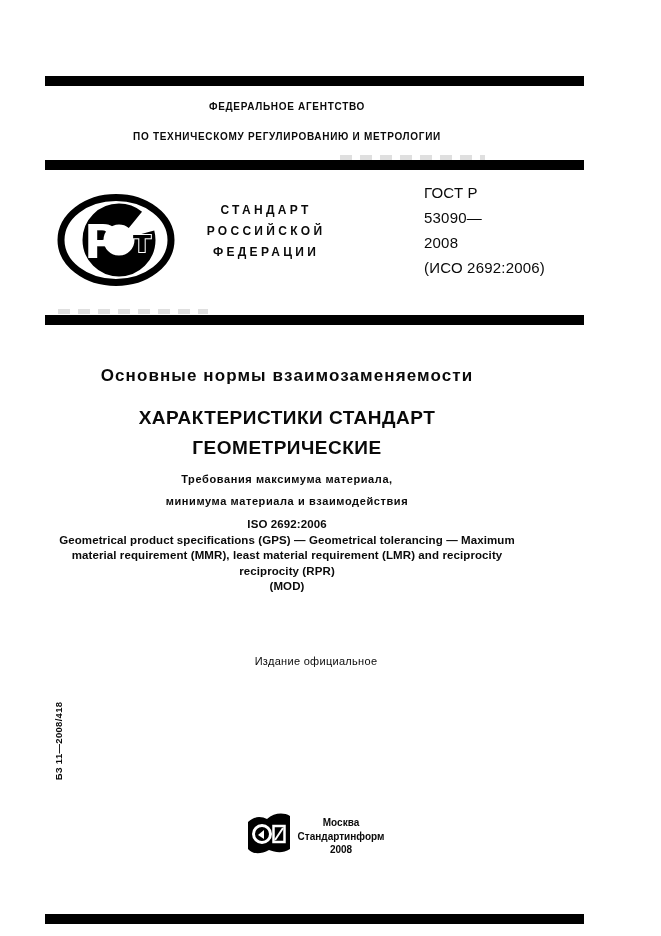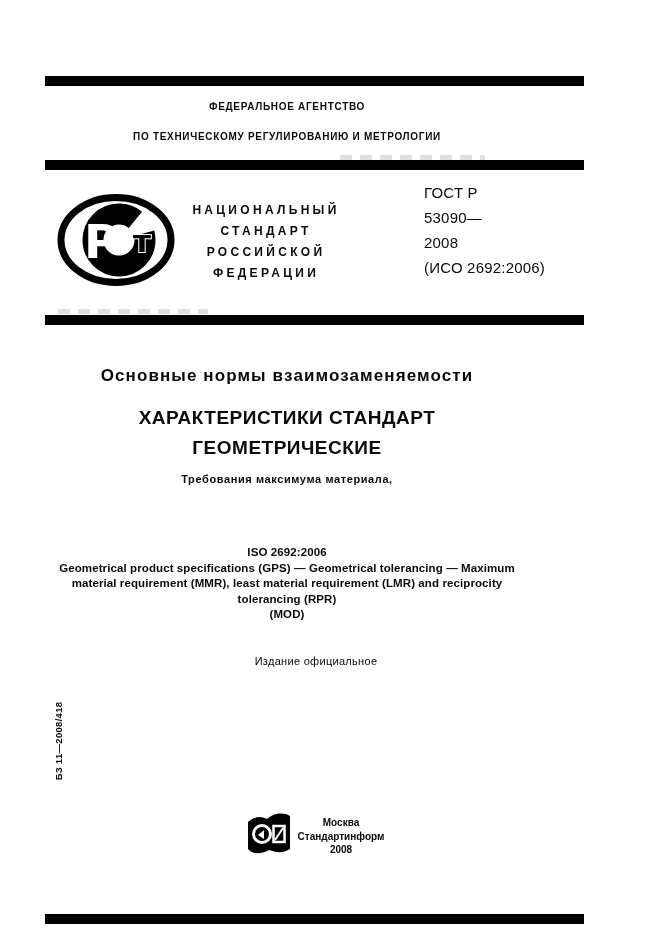--- a/index.html
+++ b/index.html
@@ -41,21 +41,21 @@
   .desig {
     position:absolute; left:424px; top:168px;
     font-weight:normal; font-size:15px; line-height:25px; letter-spacing:.2px;
     white-space:nowrap;
   }
 
   .group-title { top:354px; font-weight:bold; font-size:17px; letter-spacing:1.1px; }
   .main-title  { top:391px; font-weight:bold; font-size:19px; letter-spacing:.5px; line-height:30px; }
   .sub-title   { top:456px; font-weight:bold; font-size:11px; letter-spacing:.6px; line-height:22px; }
 
-  .iso-block { top:533px; font-weight:bold; font-size:11.5px; line-height:15.5px; letter-spacing:.1px; }
+  .iso-block { top:505px; font-weight:bold; font-size:11.5px; line-height:15.5px; letter-spacing:.1px; }
 
   .edition { position:absolute; left:46px; width:540px; top:643px;
              text-align:center; font-weight:normal; font-size:11px; letter-spacing:.3px; }
 
   .side-code-wrap { position:absolute; left:50px; top:686px; width:15px; height:86px; }
   .side-code-wrap .rot {
     position:absolute; left:50%; top:50%;
     transform:translate(-50%,-50%) rotate(-90deg);
     white-space:nowrap; font-weight:bold; font-size:9.5px; letter-spacing:.3px;
   }
@@ -82,21 +82,20 @@
   <div class="ghost ghost-1"></div>
 
   <svg class="rst-logo" viewBox="0 0 118 92" aria-hidden="true">
     <ellipse cx="59" cy="46" rx="55" ry="42.5" fill="#ffffff" stroke="#000" stroke-width="7"></ellipse>
     <circle cx="62" cy="46" r="26" fill="none" stroke="#000" stroke-width="21" stroke-dasharray="147.4 16" stroke-dashoffset="8"></circle>
     <text x="27" y="64" font-family="DejaVu Sans, sans-serif" font-weight="bold" font-size="47" fill="#ffffff">Р</text>
     <text x="76" y="58" font-family="DejaVu Sans, sans-serif" font-weight="bold" font-size="31" fill="#000" stroke="#ffffff" stroke-width="2" paint-order="stroke">т</text>
   </svg>
 
   <div class="natstd">
-    <div>НАЦИОНАЛЬНЫЙ</div>
     <div>СТАНДАРТ</div>
     <div>РОССИЙСКОЙ</div>
     <div>ФЕДЕРАЦИИ</div>
   </div>
 
   <div class="desig">
     <div>ГОСТ Р</div>
     <div>53090—</div>
     <div>2008</div>
     <div>(ИСО 2692:2006)</div>
@@ -107,27 +106,28 @@
 
   <div class="centercol group-title">Основные нормы взаимозаменяемости</div>
 
   <div class="centercol main-title">
     <div>ХАРАКТЕРИСТИКИ СТАНДАРТ</div>
     <div>ГЕОМЕТРИЧЕСКИЕ</div>
   </div>
 
   <div class="centercol sub-title">
     <div>Требования максимума материала,</div>
+    <div>минимума материала и взаимодействия</div>
   </div>
 
   <div class="centercol iso-block">
     <div>ISO 2692:2006</div>
     <div>Geometrical product specifications (GPS) — Geometrical tolerancing — Maximum</div>
     <div>material requirement (MMR), least material requirement (LMR) and reciprocity</div>
-    <div>tolerancing (RPR)</div>
+    <div>reciprocity (RPR)</div>
     <div>(MOD)</div>
   </div>
 
   <div class="edition">Издание официальное</div>
 
   <div class="side-code-wrap">
     <div class="rot">БЗ 11—2008/418</div>
   </div>
 
   <svg class="pub-logo" viewBox="0 0 44 43" aria-hidden="true">

